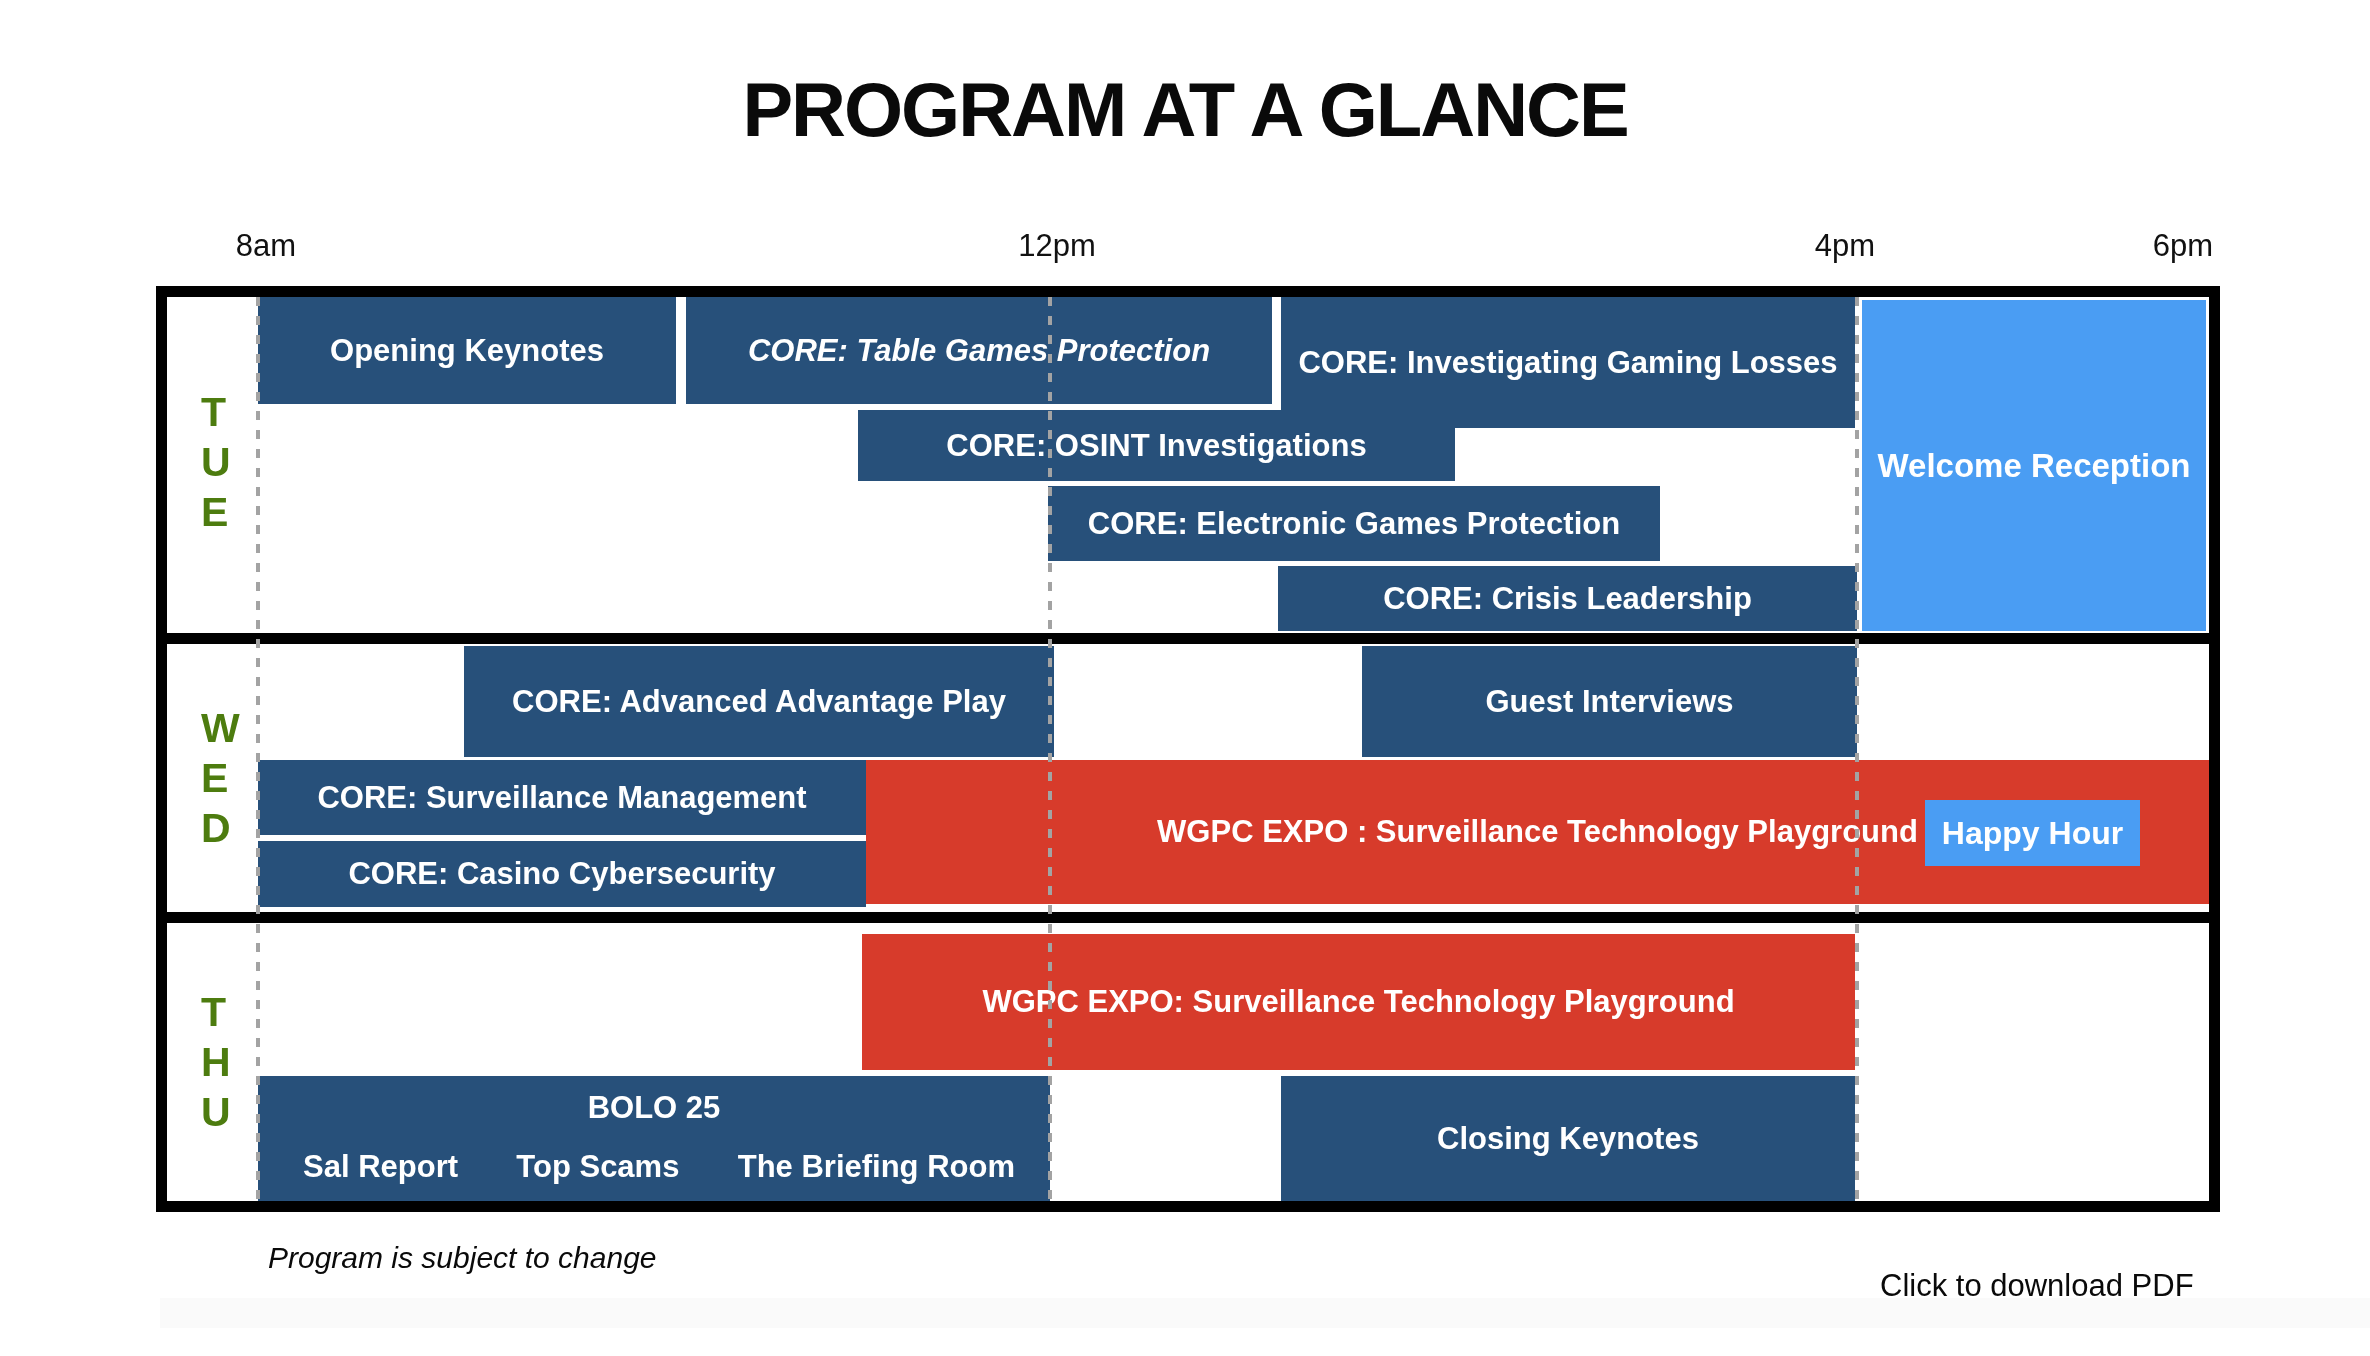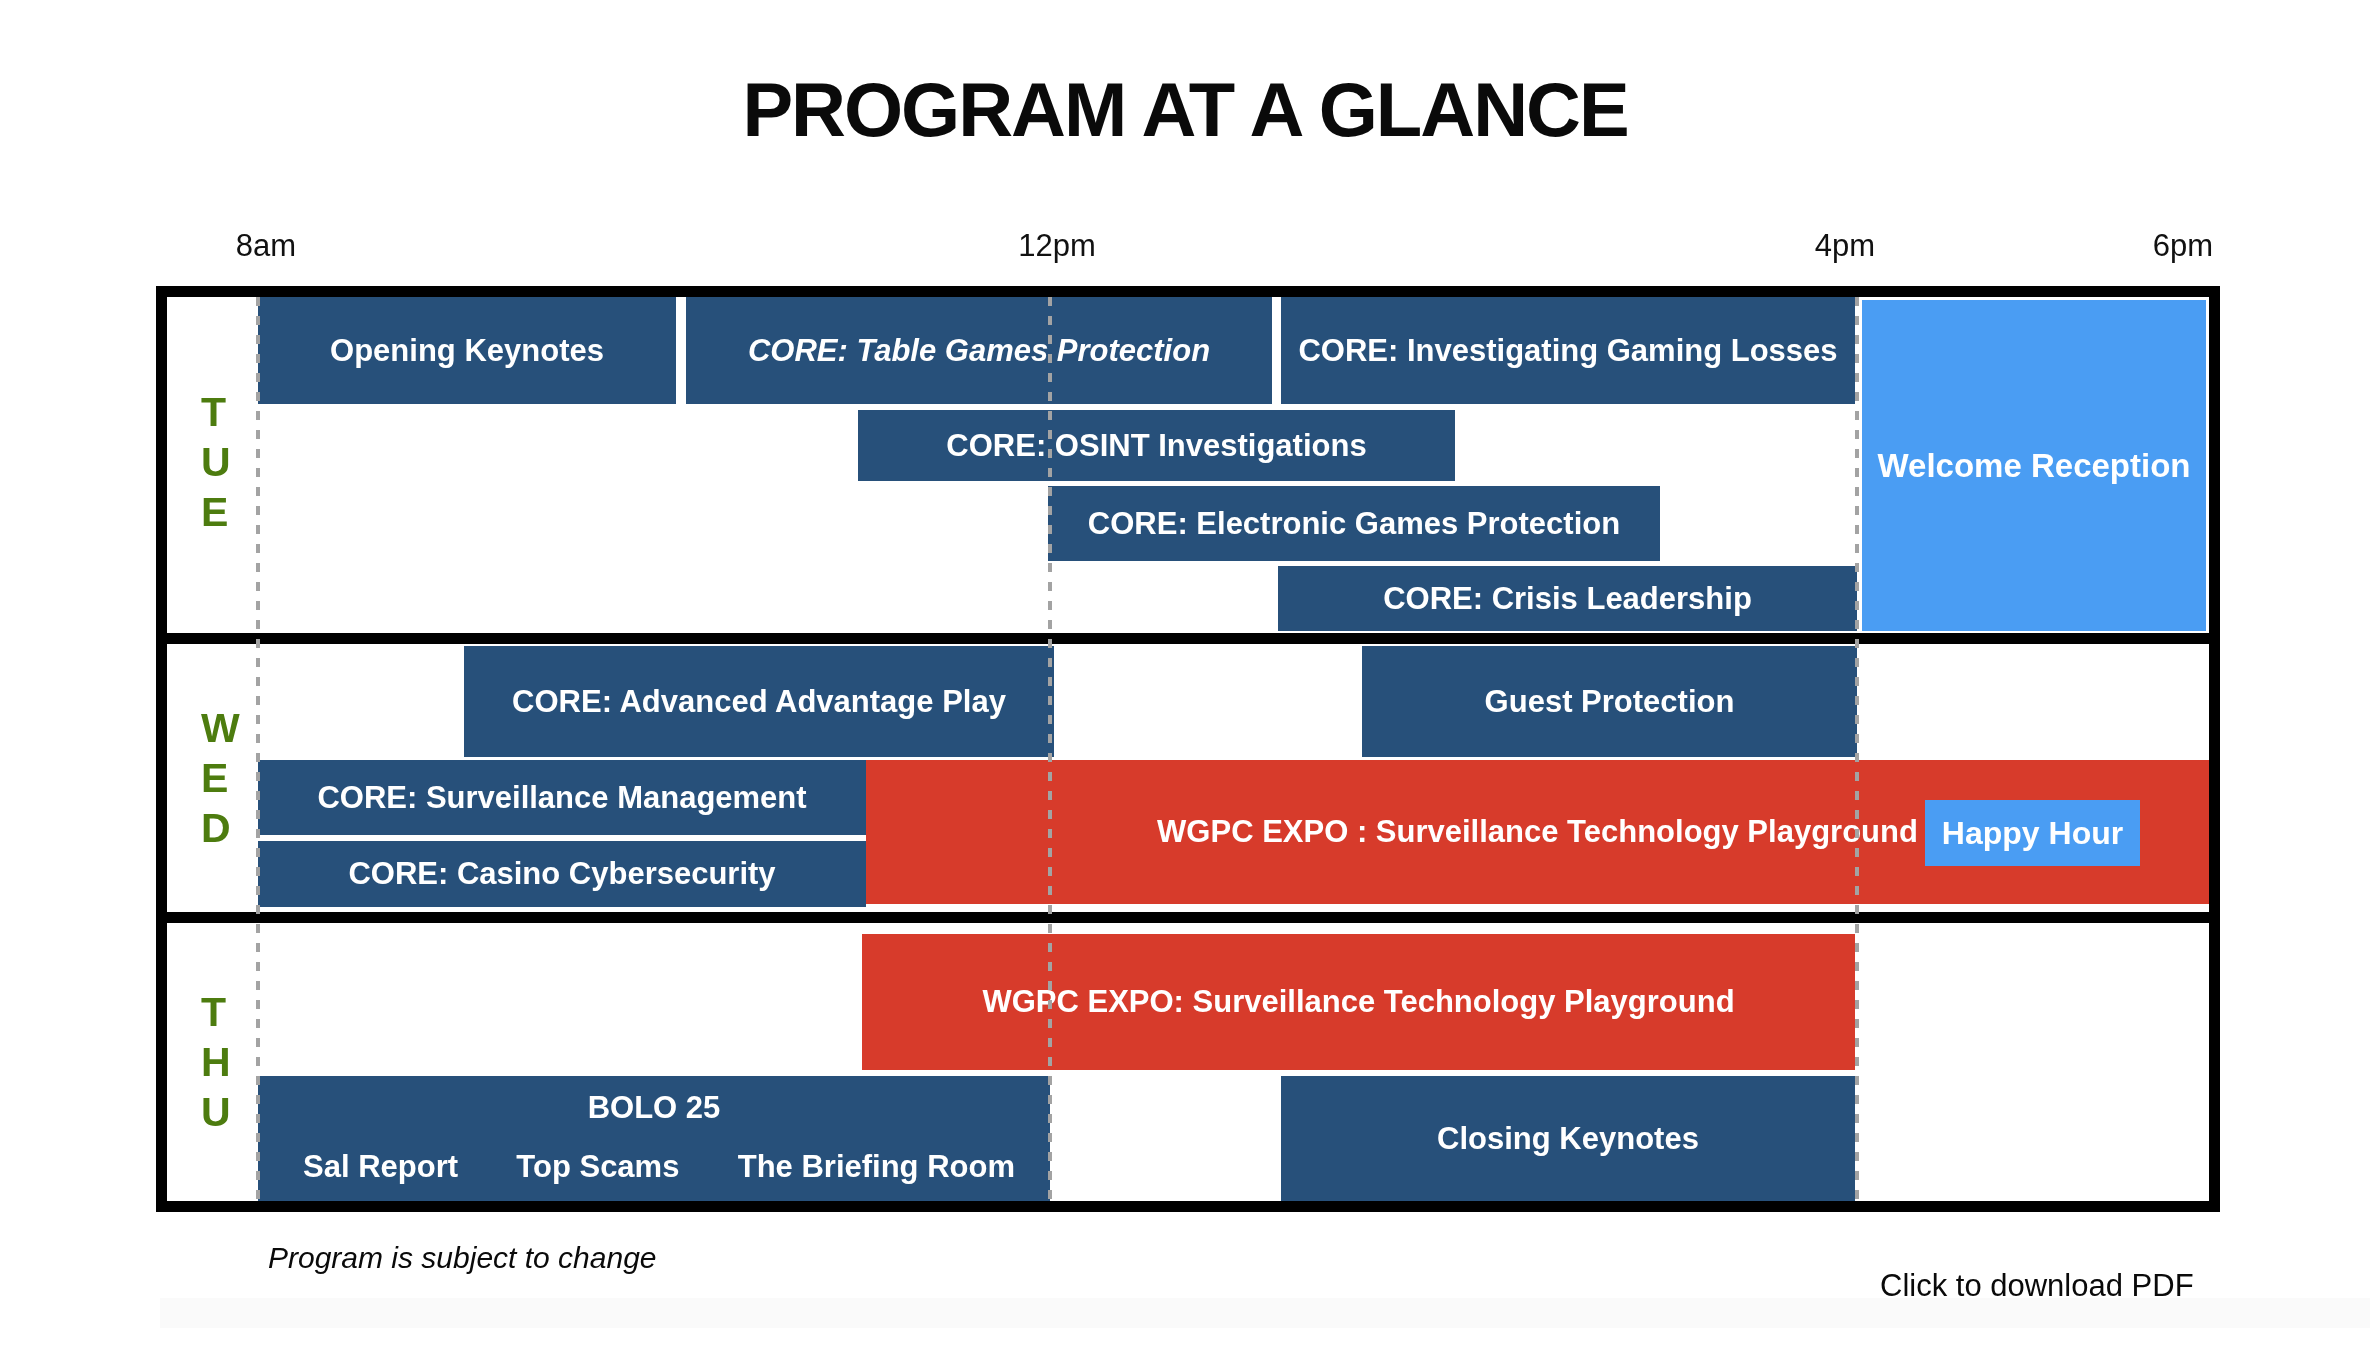--- a/index.html
+++ b/index.html
@@ -26,21 +26,21 @@
 
   .ev{position:absolute;display:flex;align-items:center;justify-content:center;
       color:#fff;font-weight:bold;font-size:31px;z-index:2;background:var(--navy);
       text-align:center;}
   .ev.red{background:var(--red);}
   .ev.lightblue{background:var(--lightblue);}
 
   
   .ev-opening{left:258px;top:297px;width:418px;height:107px;}
   .ev-tablegames{left:686px;top:297px;width:586px;height:107px;font-style:italic;}
-  .ev-investigating{left:1281px;top:297px;width:574px;height:107px;}
+  .ev-investigating{left:1281px;top:297px;width:574px;height:131px;}
   .ev-welcome{left:1862px;top:300px;width:344px;height:331px;font-size:33px;}
   .ev-osint{left:858px;top:410px;width:597px;height:71px;}
   .ev-electronic{left:1048px;top:486px;width:612px;height:75px;}
   .ev-crisis{left:1278px;top:566px;width:579px;height:65px;}
   
   .ev-aap{left:464px;top:646px;width:590px;height:111px;}
   .ev-guest{left:1362px;top:646px;width:495px;height:111px;}
   .ev-survmgmt{left:258px;top:760px;width:608px;height:75px;}
   .ev-casino{left:258px;top:841px;width:608px;height:66px;}
   .ev-expowed{left:866px;top:760px;width:1343px;height:144px;box-sizing:border-box;}
@@ -82,21 +82,21 @@
 
   <div class="ev ev-opening">Opening Keynotes</div>
   <div class="ev ev-tablegames">CORE: Table Games Protection</div>
   <div class="ev ev-investigating">CORE: Investigating Gaming Losses</div>
   <div class="ev lightblue ev-welcome">Welcome Reception</div>
   <div class="ev ev-osint">CORE: OSINT Investigations</div>
   <div class="ev ev-electronic">CORE: Electronic Games Protection</div>
   <div class="ev ev-crisis">CORE: Crisis Leadership</div>
 
   <div class="ev ev-aap">CORE: Advanced Advantage Play</div>
-  <div class="ev ev-guest">Guest Protection</div>
+  <div class="ev ev-guest">Guest Interviews</div>
   <div class="ev ev-survmgmt">CORE: Surveillance Management</div>
   <div class="ev ev-casino">CORE: Casino Cybersecurity</div>
   <div class="ev red ev-expowed">WGPC EXPO : Surveillance Technology Playground</div>
   <div class="ev lightblue ev-happyhour">Happy Hour</div>
 
   <div class="ev red ev-expothu">WGPC EXPO: Surveillance Technology Playground</div>
   <div class="ev ev-bolo">
     <div class="bolo-title">BOLO 25</div>
     <div class="bolo-items">
       <span>Sal Report</span>

